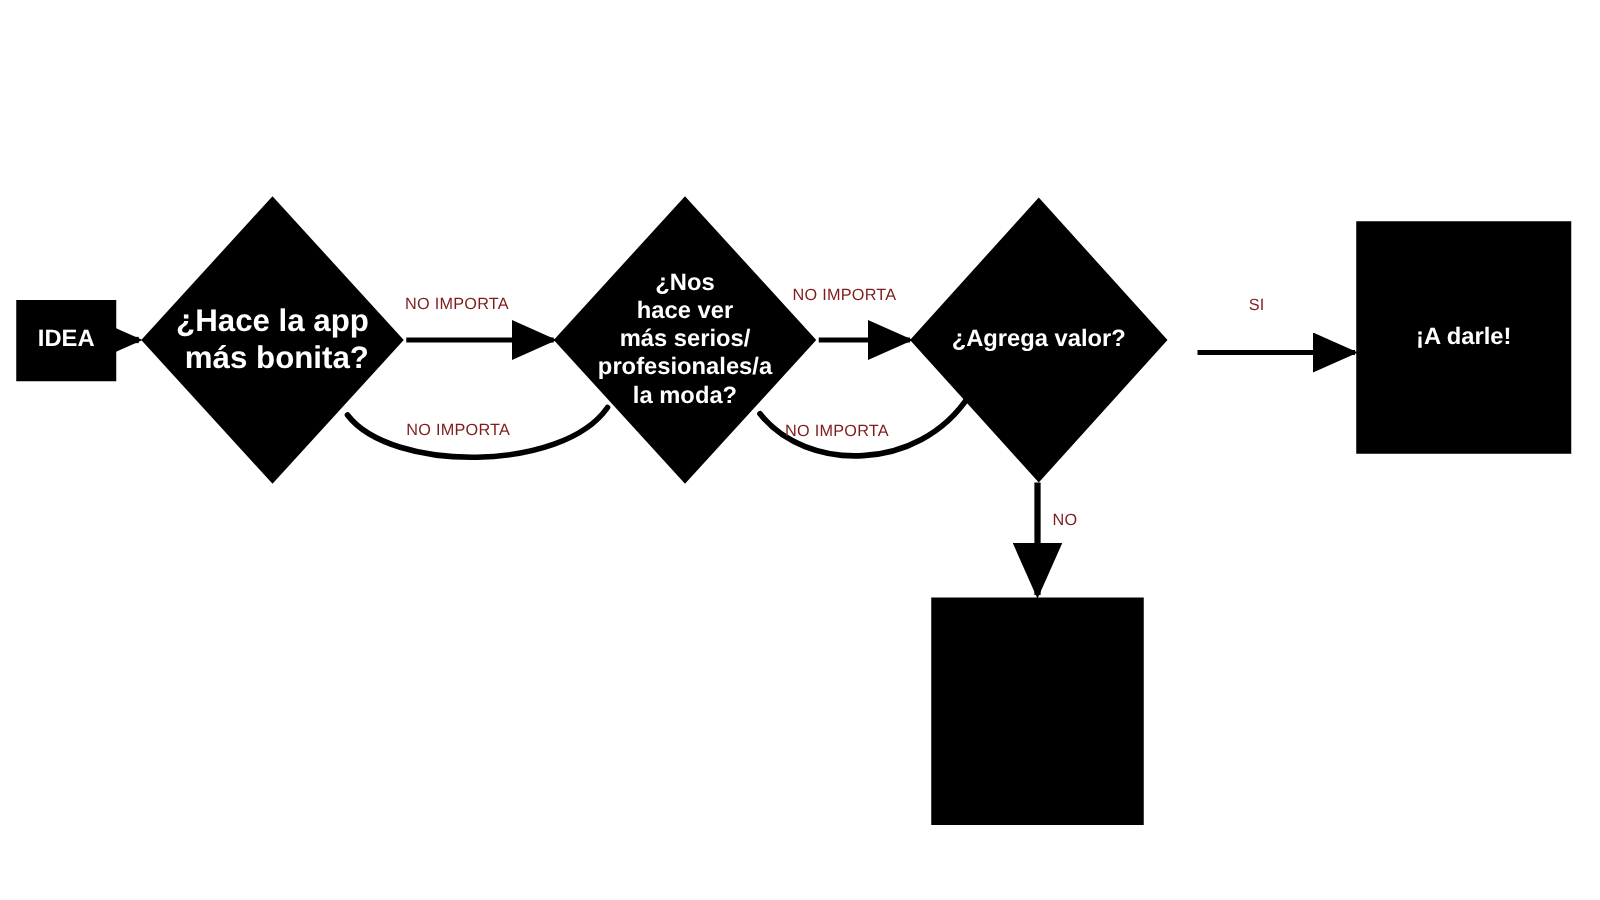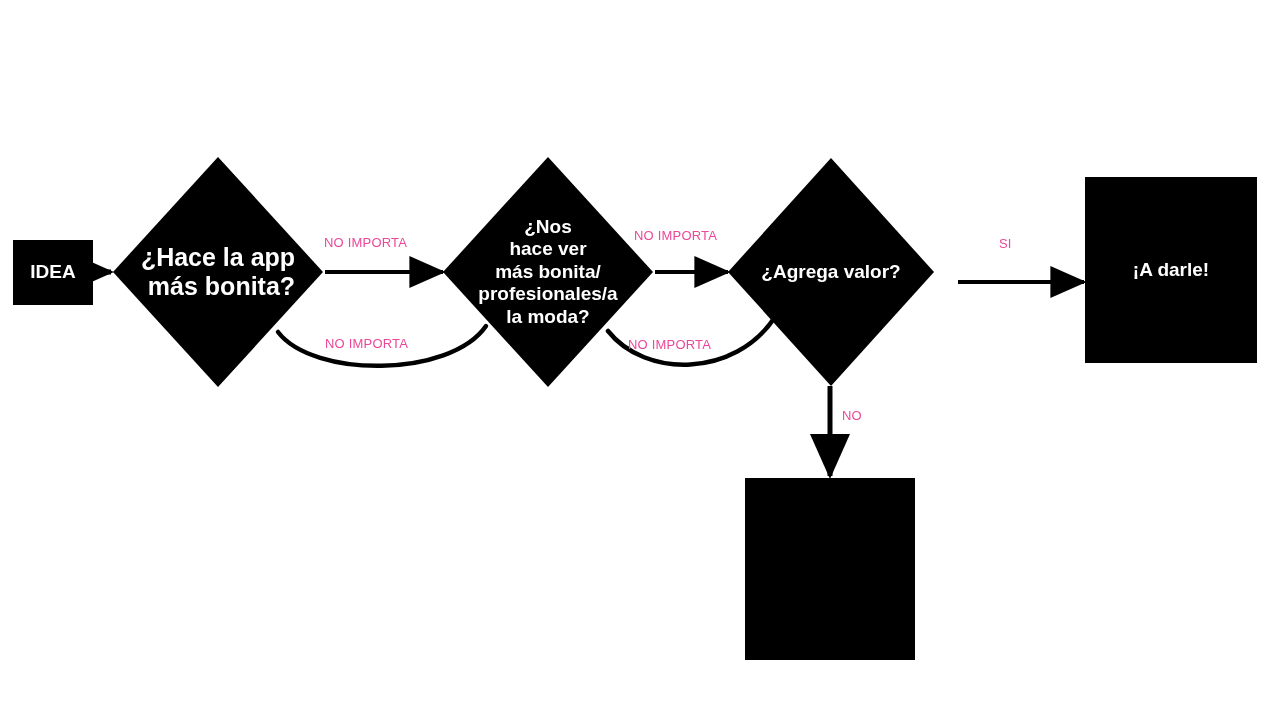--- a/index.html
+++ b/index.html
@@ -34,21 +34,21 @@
     text-align: center;
     color: #ffffff;
     font-family: "Liberation Sans", sans-serif;
     font-weight: bold;
     line-height: 1.18;
     white-space: pre-line;
     pointer-events: none;
   }
   .edge-label {
     position: absolute;
-    color: #ec4899;
+    color: #7f1d1d;
     font-family: "Liberation Sans", sans-serif;
     font-weight: normal;
     font-size: 13px;
     white-space: nowrap;
     letter-spacing: 0.2px;
   }
 </style>
 </head>
 <body>
 
@@ -88,21 +88,21 @@
     <line x1="830" y1="386" x2="830" y2="476" stroke="#000000" stroke-width="5" marker-end="url(#arrowhead)"></line>
   </svg>
 
   <div class="node-label" style="left:13px; top:240px; width:80px; height:65px; font-size:19px;text-align:right;">IDEA</div>
 
   <div class="node-label" style="left:128px; top:232px; width:180px; height:80px; font-size:25px;text-align:right;">¿Hace la app
 más bonita?</div>
 
   <div class="node-label" style="left:455px; top:192px; width:186px; height:160px; font-size:19px;">¿Nos
 hace ver
-más bonita/
+más serios/
 profesionales/a
 la moda?</div>
 
   <div class="node-label" style="left:736px; top:252px; width:190px; height:40px; font-size:19px;">¿Agrega valor?</div>
 
   <div class="node-label" style="left:1085px; top:177px; width:172px; height:186px; font-size:19px;">¡A darle!</div>
 
 
   <div class="edge-label" style="left:324px; top:235px;">NO IMPORTA</div>
 

